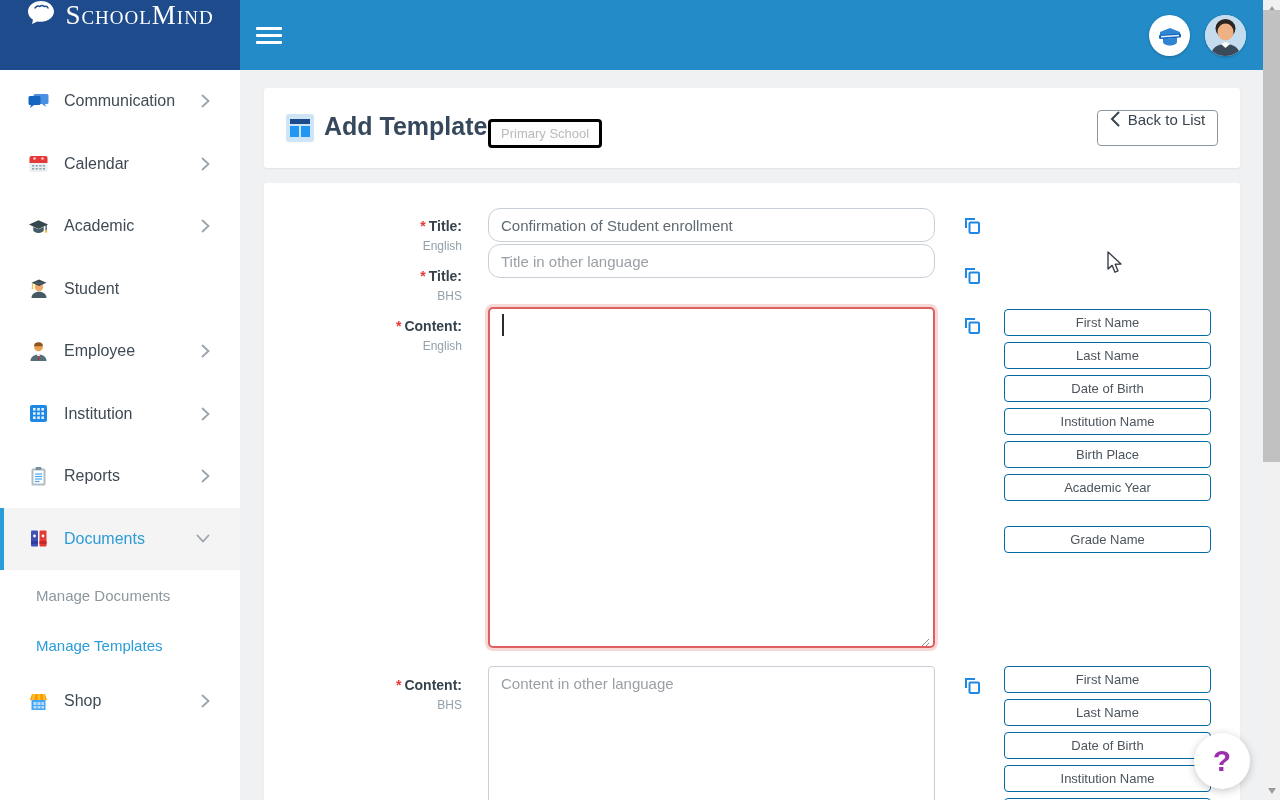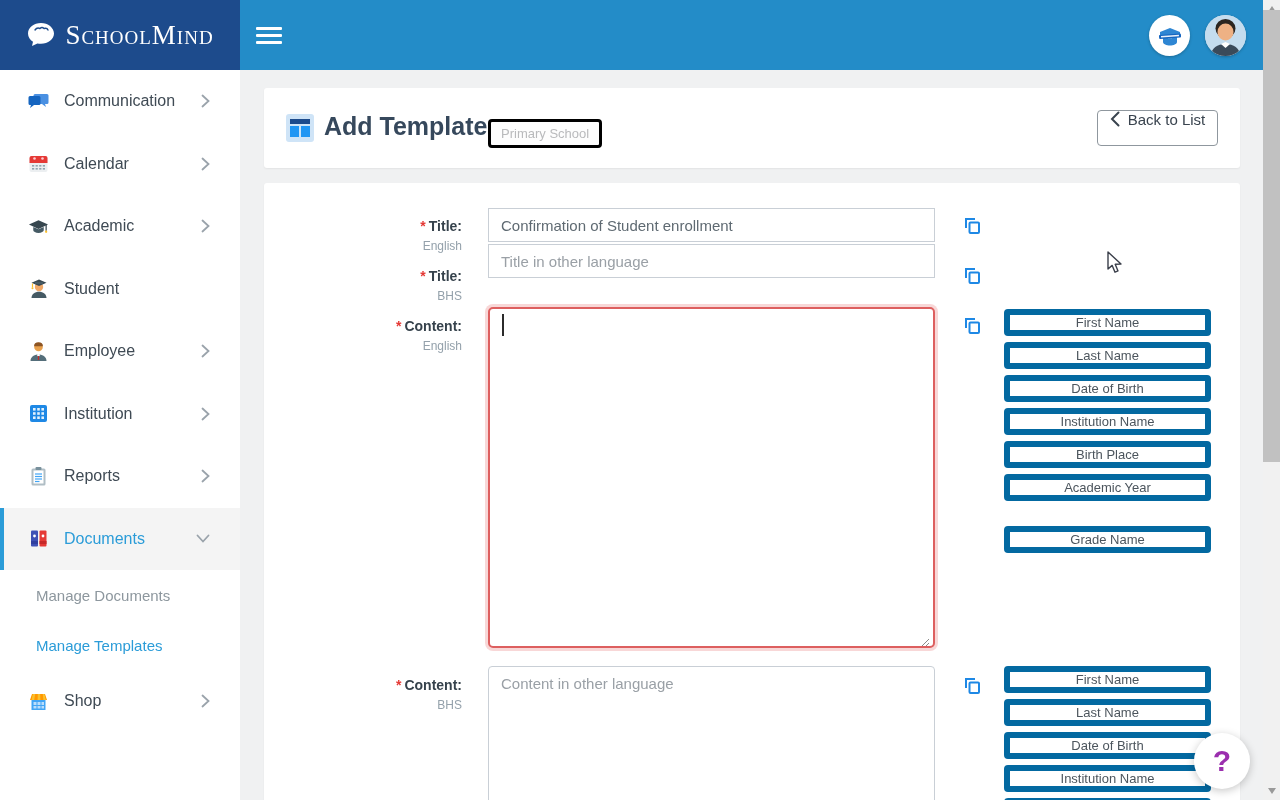--- a/index.html
+++ b/index.html
@@ -2,21 +2,21 @@
 <html><head>
 <meta charset="utf-8">
 <style>
   * { margin:0; padding:0; box-sizing:border-box; }
   html,body { width:1280px; height:800px; overflow:hidden; }
   body { position:relative; font-family:"Liberation Sans", sans-serif; background:#f0f1f2; }
 
   
   .topbar { position:absolute; left:0; top:0; width:1263px; height:70px; background:#238cc8; }
   .brand { position:absolute; left:0; top:0; width:240px; height:70px; background:#1d4b8c;
-           display:flex; align-items:center; justify-content:center; gap:9px; }
+           display:flex; justify-content:center; gap:9px; }
   .brand-text { font-family:"Liberation Serif", serif; font-variant:small-caps; font-size:27px;
                 color:#fff; letter-spacing:1px; }
   .hamburger { position:absolute; left:256px; top:27px; width:26px; height:17px; cursor:pointer; }
   .hamburger span { display:block; height:3px; background:#fff; border-radius:1px; margin-bottom:4px; }
   .avatar { position:absolute; top:15px; width:41px; height:41px; border-radius:50%;
             overflow:hidden; box-shadow:0 1px 3px rgba(0,0,0,.25); }
   .avatar.edu { left:1149px; background:#fff; display:flex; align-items:center; justify-content:center; }
   .avatar.user { left:1205px; background:#cde0ee; }
 
   
@@ -45,32 +45,32 @@
               justify-content:center; gap:8px; font-size:15px; color:#39434e; cursor:pointer; }
 
   
   .form-card { position:absolute; left:264px; top:183px; width:976px; height:690px; background:#fff;
                border-radius:3px; box-shadow:0 1px 2px rgba(0,0,0,.06); }
   .flabel { position:absolute; left:0; width:198px; text-align:right; line-height:1.2; }
   .flabel .main { font-size:14px; font-weight:bold; color:#36424c; }
   .flabel .star { color:#e53935; font-weight:bold; margin-right:3px; }
   .flabel .sub { font-size:12px; color:#94a1ab; }
   .finput { position:absolute; left:224px; width:447px; height:34px; border:1px solid #c9cfd6;
-            border-radius:0; font-size:15px; color:#5f6a72; padding:0 12px;
+            border-radius:12px; font-size:15px; color:#5f6a72; padding:0 12px;
             font-family:"Liberation Sans", sans-serif; outline:none; }
   .finput::placeholder, .ftext::placeholder { color:#9aa0a6; }
   .ftext { position:absolute; left:224px; width:447px; border:1px solid #c9cfd6; border-radius:4px;
            font-size:15px; color:#5f6a72; padding:8px 12px; resize:none; outline:none;
            font-family:"Liberation Sans", sans-serif; }
   .ftext.focused { border:2px solid #dd5f5f; box-shadow:0 0 0 3px rgba(231,112,112,.28); border-radius:5px; }
   .caret { position:absolute; left:238px; top:131px; width:1.5px; height:22px; background:#2b2b2b; }
   .resize-grip { position:absolute; left:655px; top:450px; }
   .copy-btn { position:absolute; left:699px; width:19px; height:19px; cursor:pointer; display:flex; }
   .merge-btn { position:absolute; left:740px; width:207px; height:27px; background:#fff;
-               border:6px solid #0369a1; border-radius:4px; font-size:13px; color:#4c555d;
+               border:1px solid #0369a1; border-radius:4px; font-size:13px; color:#4c555d;
                display:flex; align-items:center; justify-content:center; cursor:pointer;
                font-family:"Liberation Sans", sans-serif; }
 
   
   .help-fab { position:absolute; left:1194px; top:733px; width:56px; height:56px; border-radius:50%;
               background:#fff; box-shadow:0 2px 8px rgba(0,0,0,.22); display:flex; align-items:center;
               justify-content:center; font-size:30px; font-weight:bold; color:#9b2fae; cursor:pointer; }
   .scrollbar { position:absolute; right:0; top:0; width:17px; height:800px; background:#f1f1f1; }
   .sb-thumb { position:absolute; left:0; top:10px; width:17px; height:452px; background:#c1c1c1; }
   .sb-up, .sb-down { position:absolute; left:4.5px; width:0; height:0; }

